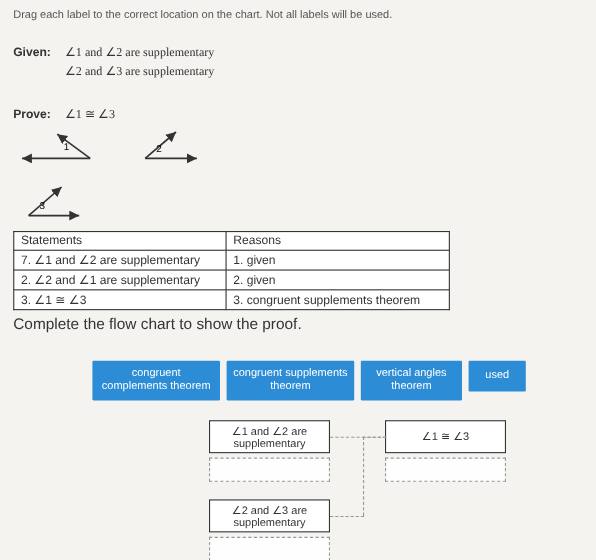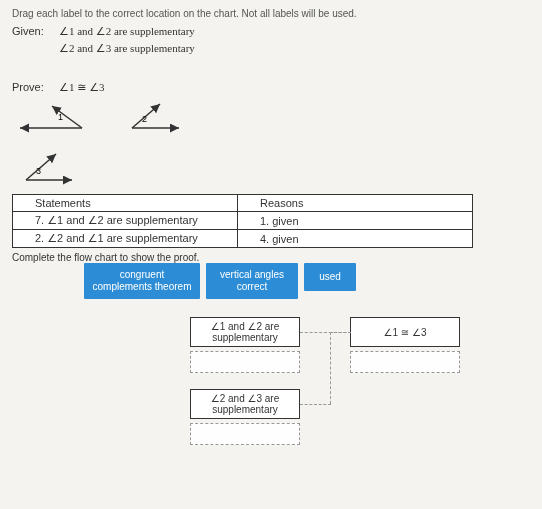--- a/index.html
+++ b/index.html
@@ -1,25 +1,25 @@
 <!DOCTYPE html>
 <html><head>
 <meta charset="utf-8">
 <style>
   body{margin:0;font-family:Arial,Helvetica,sans-serif;font-size:11px;color:#333;background:#f4f3ef;width:542px;height:509px;overflow:hidden}
   .pad{padding:8px 12px}
-  .instruction{font-size:10px;color:#555;margin-bottom:6px}
+  .instruction{font-size:10px;color:#555;margin-bottom:22px}
   .line{margin-bottom:4px}
-  .lbl{display:inline-block;width:44px;font-weight:normal}
+  .lbl{display:inline-block;width:44px;font-weight:bold}
   .angle{font-family:serif}
   svg{display:block}
   table{border-collapse:collapse;margin-top:6px;background:#fff}
-  td{border:1px solid #333;padding:2px 22px;font-size:11px}
-  .caption{font-size:10px;margin-top:4px}
-  .pool{display:flex;gap:6px;margin-left:72px}
+  td{border:1px solid #333;padding:2px 6px;font-size:11px}
+  .caption{font-size:14px;margin-top:4px}
+  .pool{display:flex;gap:6px;margin-top:26px;margin-left:72px}
   .chip{background:#2c8dd6;color:#fff;text-align:center;padding:4px 6px;font-size:10px;display:flex;align-items:center;justify-content:center;line-height:1.2;cursor:move;border-radius:1px}
   .ch-lg{width:104px;height:28px}
   .ch-md{width:80px;height:28px}
   .ch-sm{width:40px;height:20px}
   .flow{position:relative;margin-top:18px;margin-left:178px;width:320px;height:150px}
   .box{position:absolute;border:1px solid #333;background:#fff;font-size:10px;display:flex;align-items:center;justify-content:center;text-align:center;padding:2px 4px;box-sizing:border-box}
   .slot{position:absolute;border:1px dashed #999;background:#fefefe;box-sizing:border-box}
   .b-given1{left:0;top:0;width:110px;height:30px}
   .s-reason1{left:0;top:34px;width:110px;height:22px}
   .s-reason3{left:160px;top:34px;width:110px;height:22px}
@@ -68,29 +68,34 @@
         <tr>
       <td style="width:180px">Statements</td>
       <td style="width:190px">Reasons</td>
     </tr>
     <tr>
           <td>7. ∠1 and ∠2 are supplementary</td>
           <td>1. given</td>
         </tr>
     <tr>
           <td>2. ∠2 and ∠1 are supplementary</td>
-          <td>4. given</td>
+          <td>2. given</td>
+        </tr>
+    <tr>
+          <td>3. ∠1 ≅ ∠3</td>
+          <td>3. congruent supplements theorem</td>
         </tr>
   </tbody>
     </table>
   <div class="caption">Complete the flow chart to show the proof.</div>
 
   <div class="pool">
     <div class="chip ch-lg">congruent complements theorem</div>
-    <div class="chip ch-md">vertical angles correct</div>
+    <div class="chip ch-lg">congruent supplements theorem</div>
+    <div class="chip ch-md">vertical angles theorem</div>
     <div class="chip ch-sm">used</div>
   </div>
 
   <div class="flow">
     <div class="box b-given1">∠1 and ∠2 are supplementary</div>
     <div class="box" style="left:160px;top:0;width:110px;height:30px">∠1 ≅ ∠3</div>
     <div class="slot s-reason1"></div>
     <div class="slot s-reason3"></div>
     <div class="box b-given2">∠2 and ∠3 are supplementary</div>
     <div class="slot s-reason2"></div>

